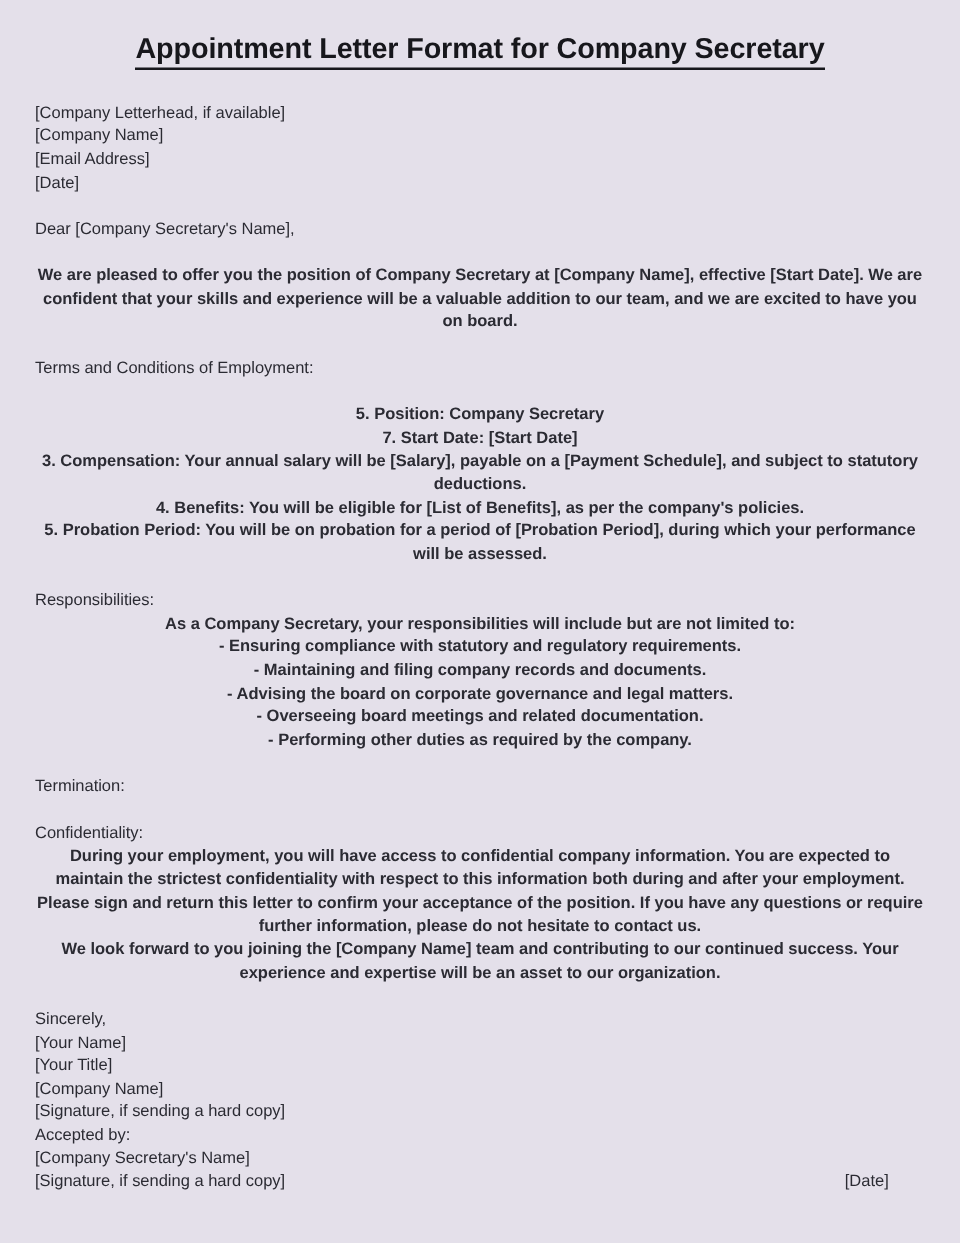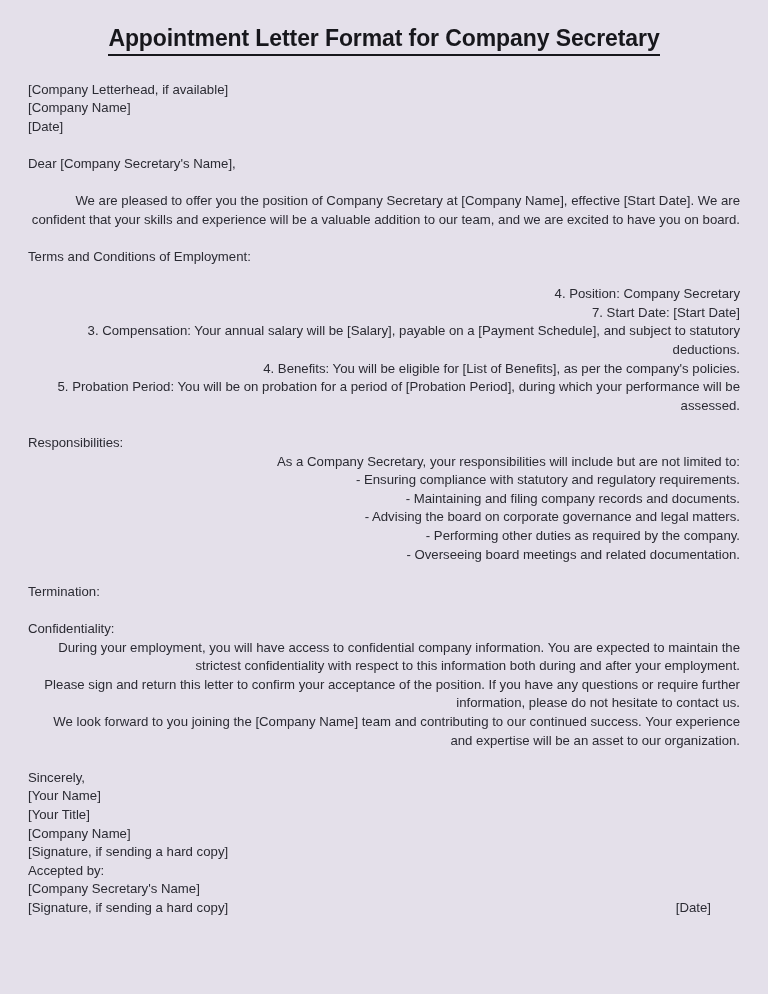--- a/index.html
+++ b/index.html
@@ -43,21 +43,22 @@
   .spacer {
     height: 18.6px;
   }
   .line {
     font-size: 13.2px;
     line-height: 18.6px;
   }
   .para {
     font-size: 13.2px;
     line-height: 18.6px;
-    text-align: right;
+    text-align: center;
+    font-weight: bold;
   }
   .signline {
     display: flex;
     justify-content: space-between;
     align-items: baseline;
     font-size: 13.2px;
     line-height: 18.6px;
     width: 683px;
   }
 </style>
@@ -66,55 +67,56 @@
 
 <div class="page">
 
   <h1 class="doc-title"><span class="underlined">Appointment Letter Format for Company Secretary</span></h1>
 
   <div class="body-area">
 
     <div>
       <div class="line">[Company Letterhead, if available]</div>
       <div class="line">[Company Name]</div>
+      <div class="line">[Email Address]</div>
       <div class="line">[Date]</div>
     </div>
 
     <div class="spacer"></div>
 
     <div class="line">Dear [Company Secretary's Name],</div>
 
     <div class="spacer"></div>
 
     <div class="para">We are pleased to offer you the position of Company Secretary at [Company Name], effective [Start Date]. We are confident that your skills and experience will be a valuable addition to our team, and we are excited to have you on board.</div>
 
     <div class="spacer"></div>
 
     <div class="line">Terms and Conditions of Employment:</div>
 
     <div class="spacer"></div>
 
     <div>
-      <div class="para">4. Position: Company Secretary</div>
+      <div class="para">5. Position: Company Secretary</div>
       <div class="para">7. Start Date: [Start Date]</div>
       <div class="para">3. Compensation: Your annual salary will be [Salary], payable on a [Payment Schedule], and subject to statutory deductions.</div>
       <div class="para">4. Benefits: You will be eligible for [List of Benefits], as per the company's policies.</div>
       <div class="para">5. Probation Period: You will be on probation for a period of [Probation Period], during which your performance will be assessed.</div>
     </div>
 
     <div class="spacer"></div>
 
     <div class="line">Responsibilities:</div>
     <div class="para">As a Company Secretary, your responsibilities will include but are not limited to:</div>
     <div>
       <div class="para">- Ensuring compliance with statutory and regulatory requirements.</div>
       <div class="para">- Maintaining and filing company records and documents.</div>
       <div class="para">- Advising the board on corporate governance and legal matters.</div>
+      <div class="para">- Overseeing board meetings and related documentation.</div>
       <div class="para">- Performing other duties as required by the company.</div>
-      <div class="para">- Overseeing board meetings and related documentation.</div>
     </div>
 
     <div class="spacer"></div>
 
     <div class="line">Termination:</div>
 
     <div class="spacer"></div>
 
     <div class="line">Confidentiality:</div>
     <div class="para">During your employment, you will have access to confidential company information. You are expected to maintain the strictest confidentiality with respect to this information both during and after your employment.</div>

